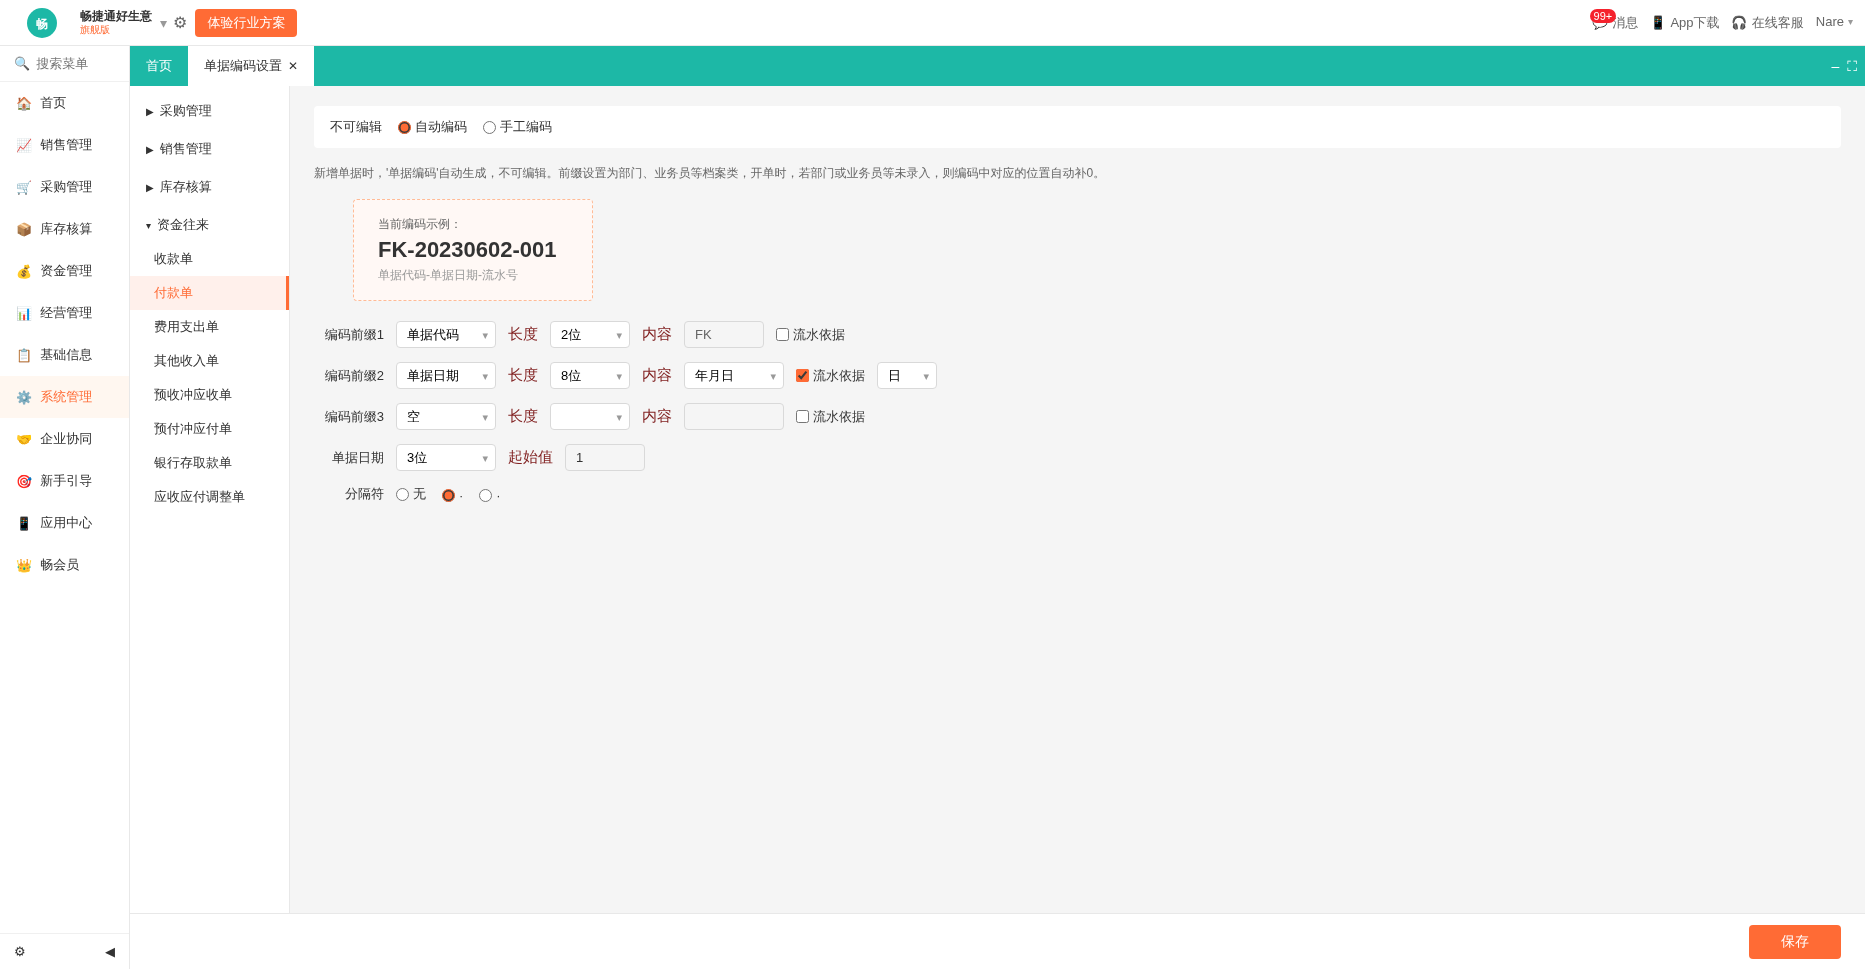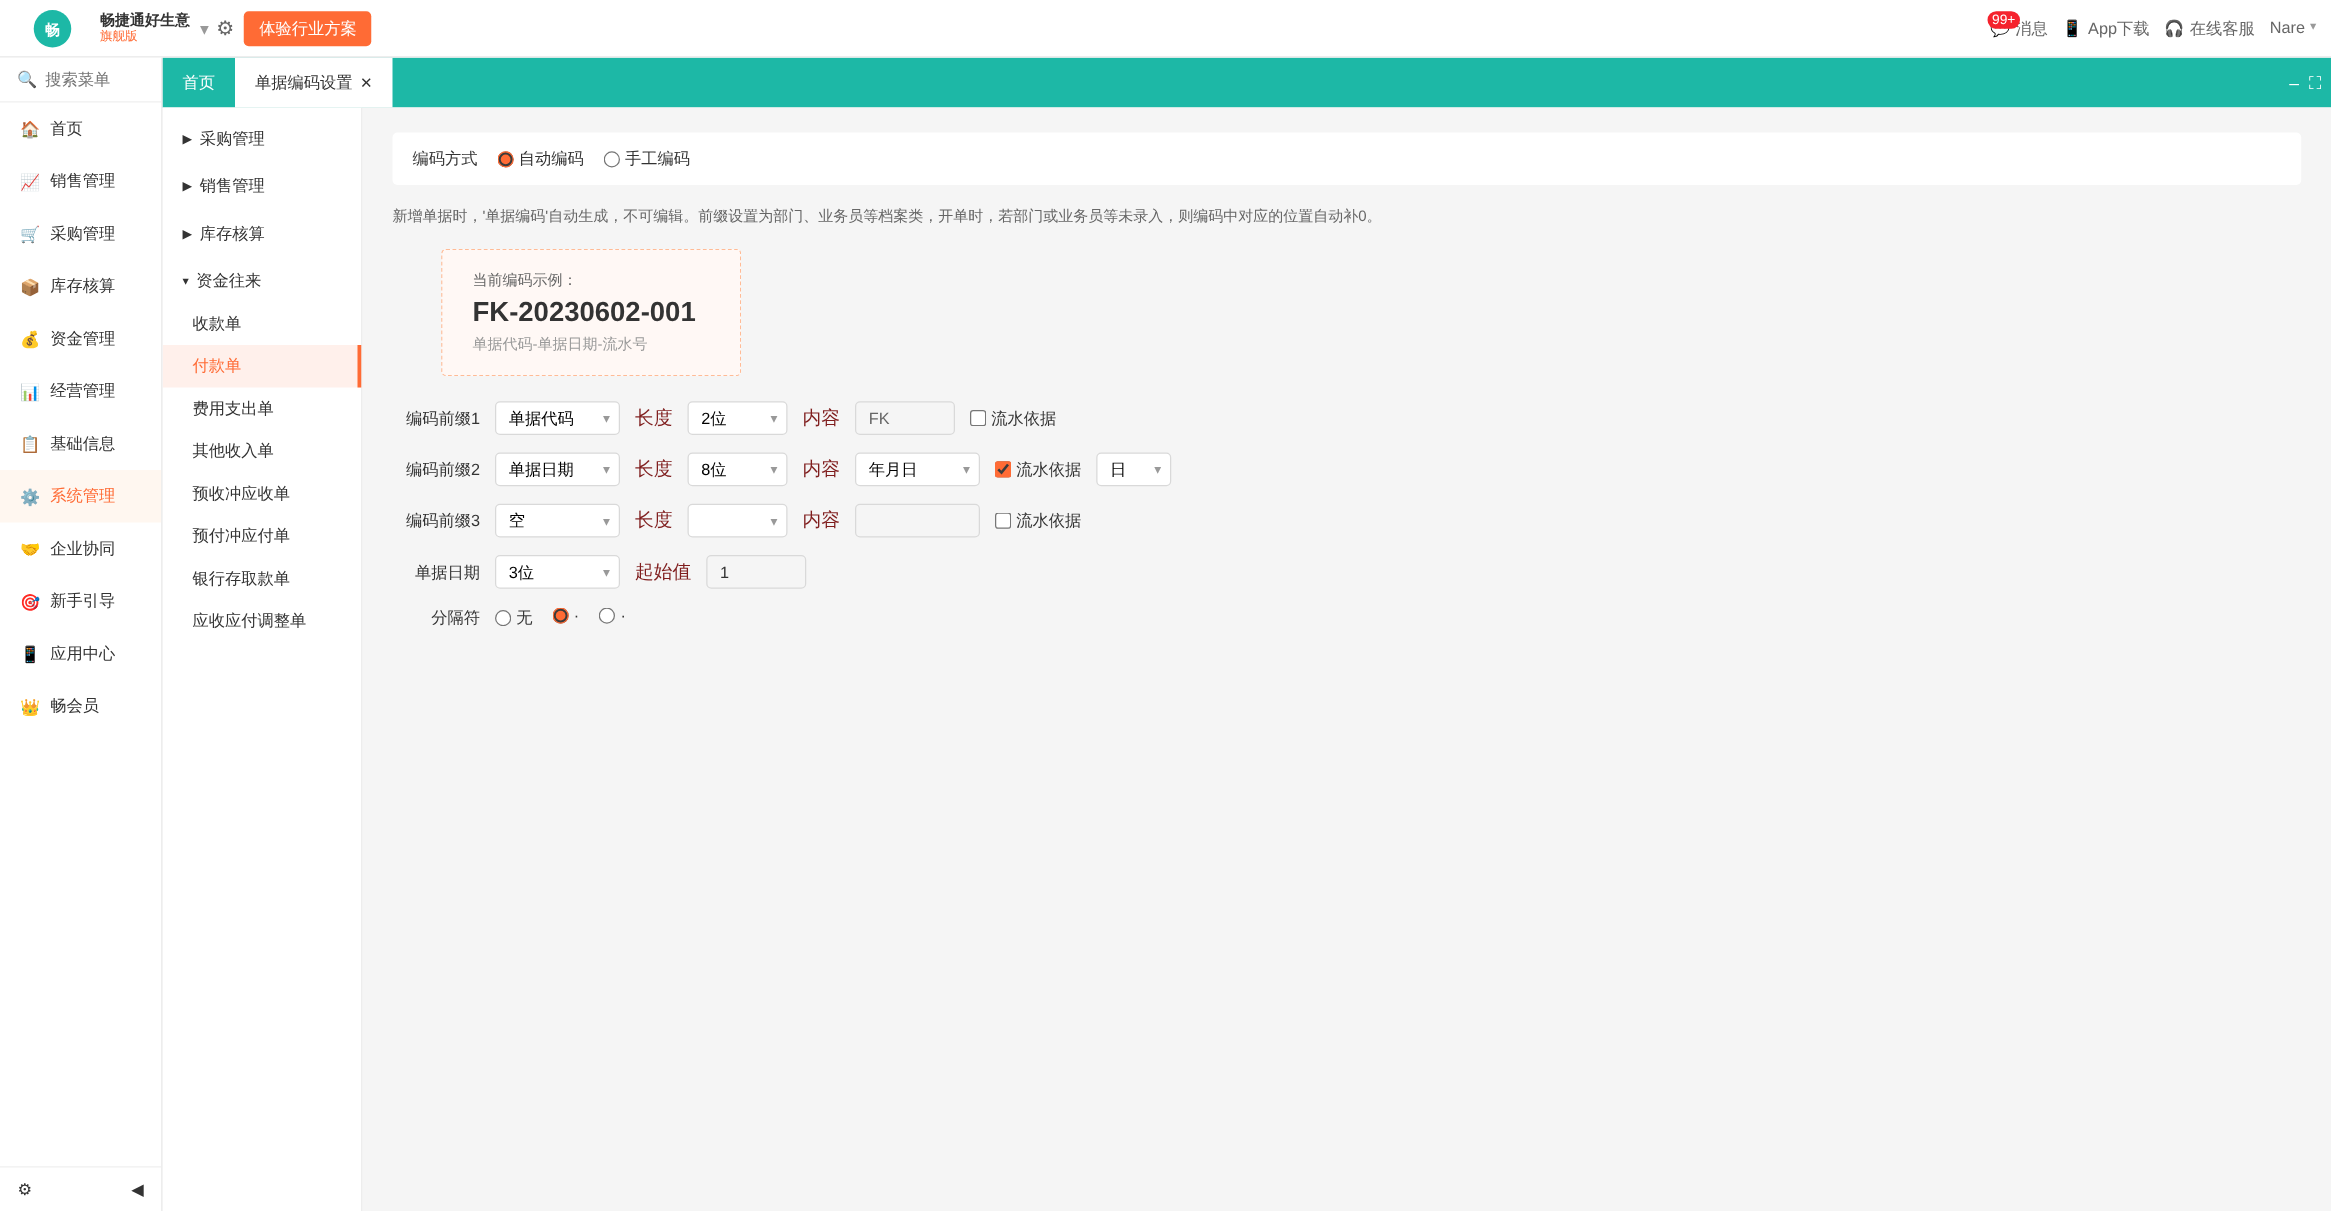--- a/index.html
+++ b/index.html
@@ -51,21 +51,21 @@
     .sub-nav-item { padding: 8px 16px 8px 24px; font-size: 13px; color: #333; cursor: pointer; }
     .sub-nav-item.active { color: #ff6b35; background: #fff0eb; border-right: 3px solid #ff6b35; }
 
     
     .form-area { flex: 1; padding: 20px 24px; background: #f5f5f5; }
     .page-title { font-size: 16px; font-weight: 600; color: #333; margin-bottom: 16px; }
 
     
     .encoding-section { background: #fff; border-radius: 4px; padding: 12px 16px; margin-bottom: 16px; display: flex; align-items: center; gap: 16px; }
     .encoding-label { font-size: 13px; color: #333; }
-    .radio-group { display: flex; align-items: flex-start; gap: 16px; }
+    .radio-group { display: flex; align-items: flex-end; gap: 16px; }
     .radio-item { display: flex; align-items: center; gap: 4px; cursor: pointer; font-size: 13px; }
     .radio-item input[type=radio] { accent-color: #ff6b35; }
 
     
     .notice-text { font-size: 12px; color: #666; margin-bottom: 16px; line-height: 1.6; }
 
     
     .preview-box { background: #fff8f5; border: 1px dashed #ffbb96; border-radius: 4px; padding: 16px 24px; margin-bottom: 20px; display: inline-block; min-width: 240px; margin-left: 39px; }
     .preview-label { font-size: 12px; color: #666; margin-bottom: 4px; }
     .preview-code { font-size: 22px; font-weight: 700; color: #333; }
@@ -247,21 +247,21 @@
           <div class="sub-nav-item">预付冲应付单</div>
           <div class="sub-nav-item">银行存取款单</div>
           <div class="sub-nav-item">应收应付调整单</div>
         </div>
       </div>
 
       <div class="form-area">
 
         
         <div class="encoding-section">
-          <span class="encoding-label">编码方式</span>
+          <span class="encoding-label">不可编辑</span>
           <div class="radio-group">
             <label class="radio-item">
               <input type="radio" name="encoding" checked="" style="">
               <span>自动编码</span>
             </label>
             <label class="radio-item">
               <input type="radio" name="encoding" style="">
               <span>手工编码</span>
             </label>
           </div>
@@ -381,15 +381,18 @@
             <label class="radio-item">
               <input type="radio" name="sep" style="">
               <span>·</span>
             </label>
           </div>
         </div>
 
       </div>
     </div>
 
+    <div class="bottom-bar">
+      <button class="save-btn">保存</button>
+    </div>
 
   </div>
 </div>
 
 </body></html>

